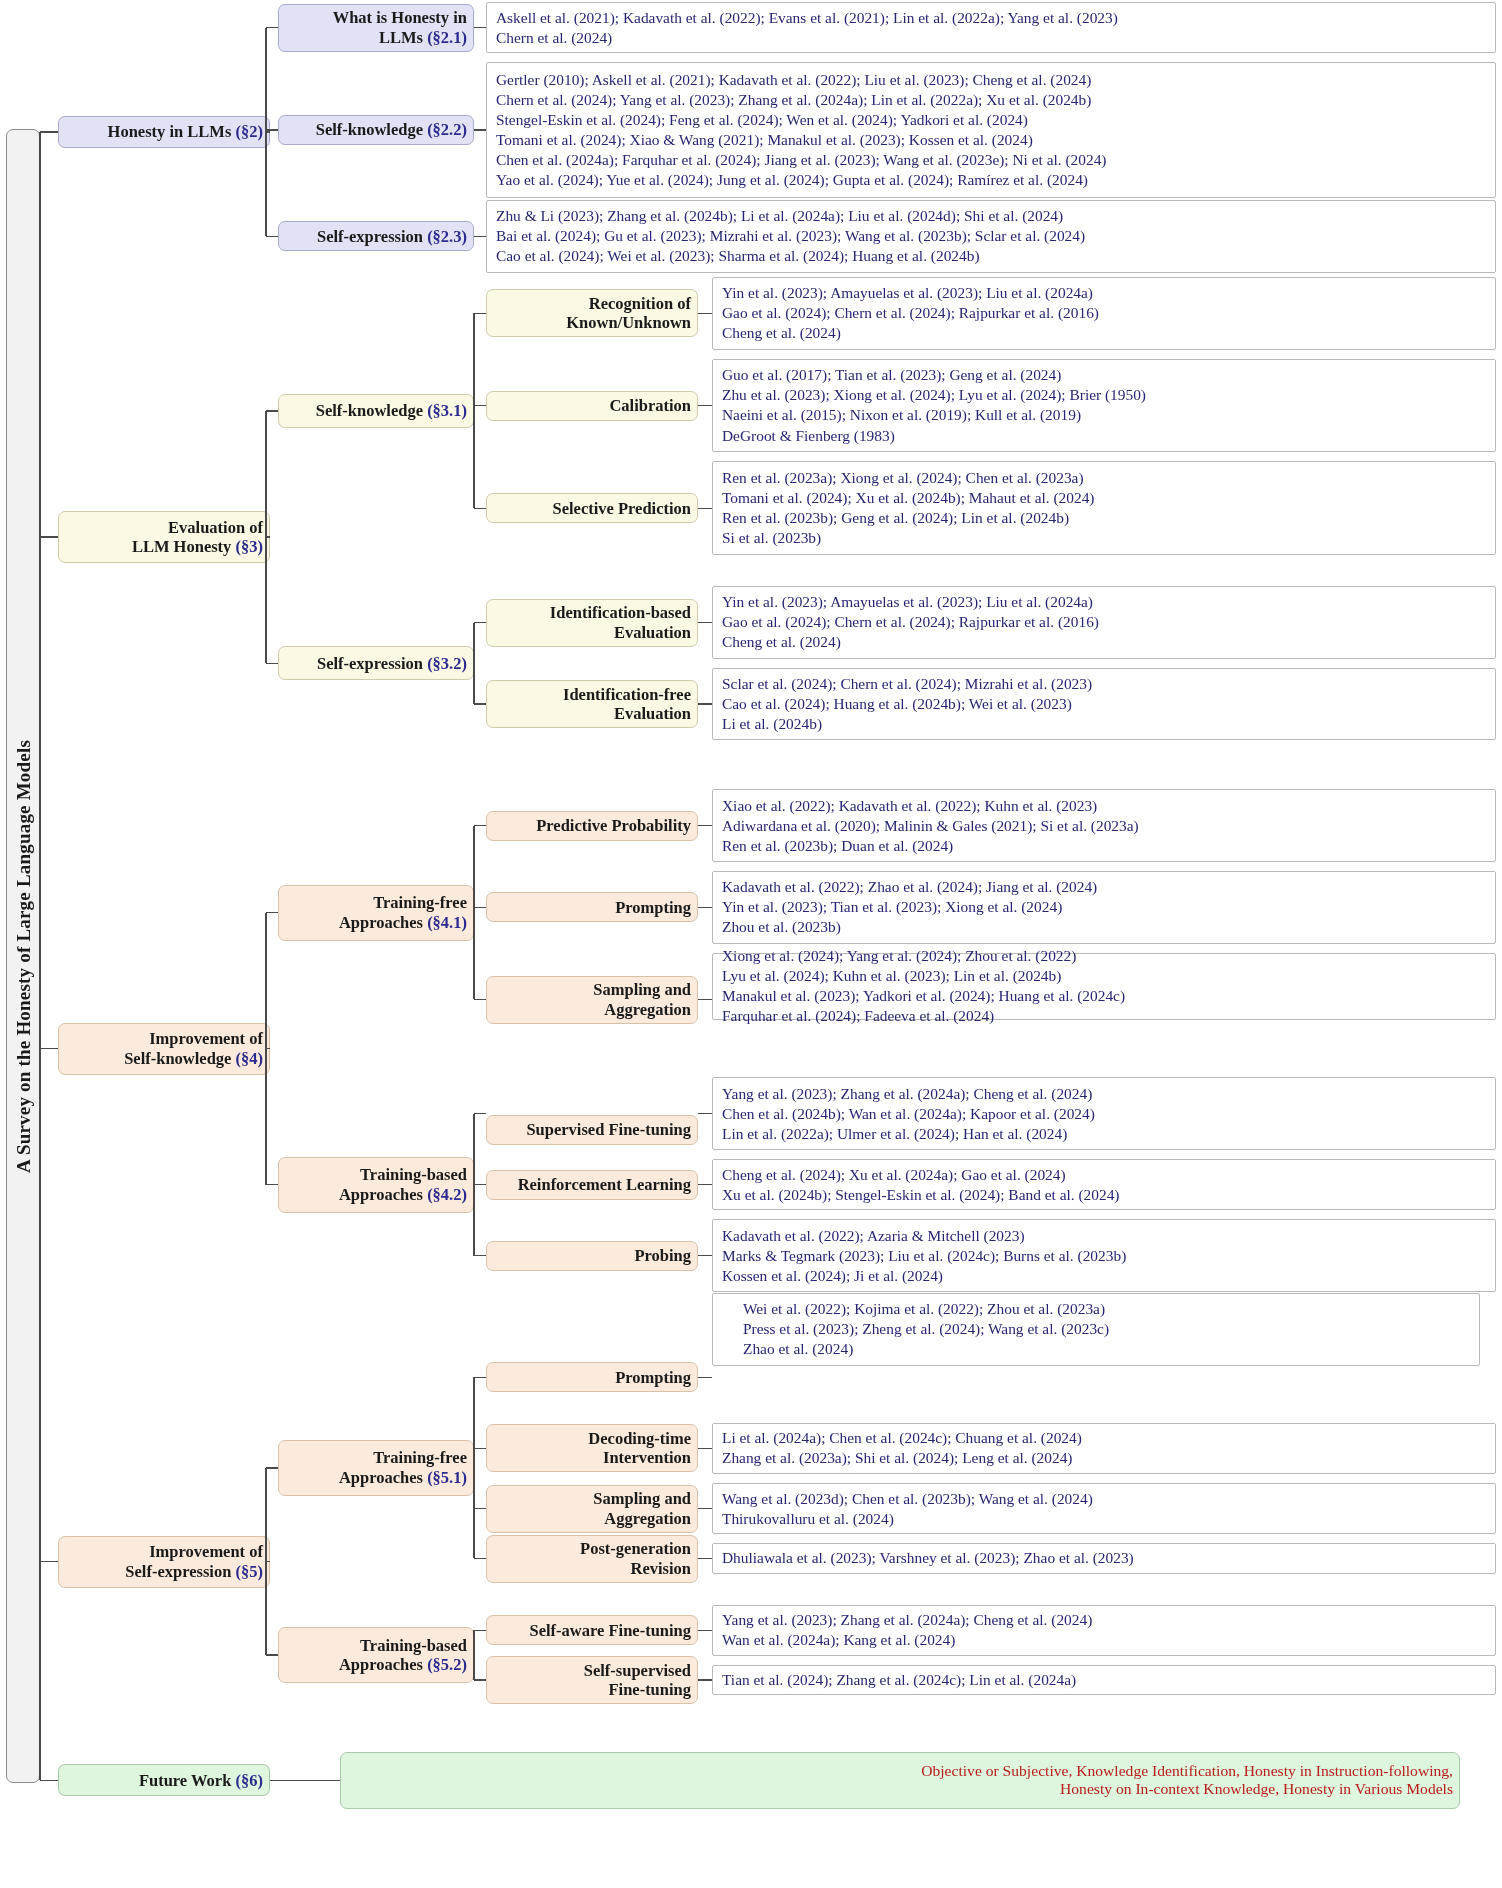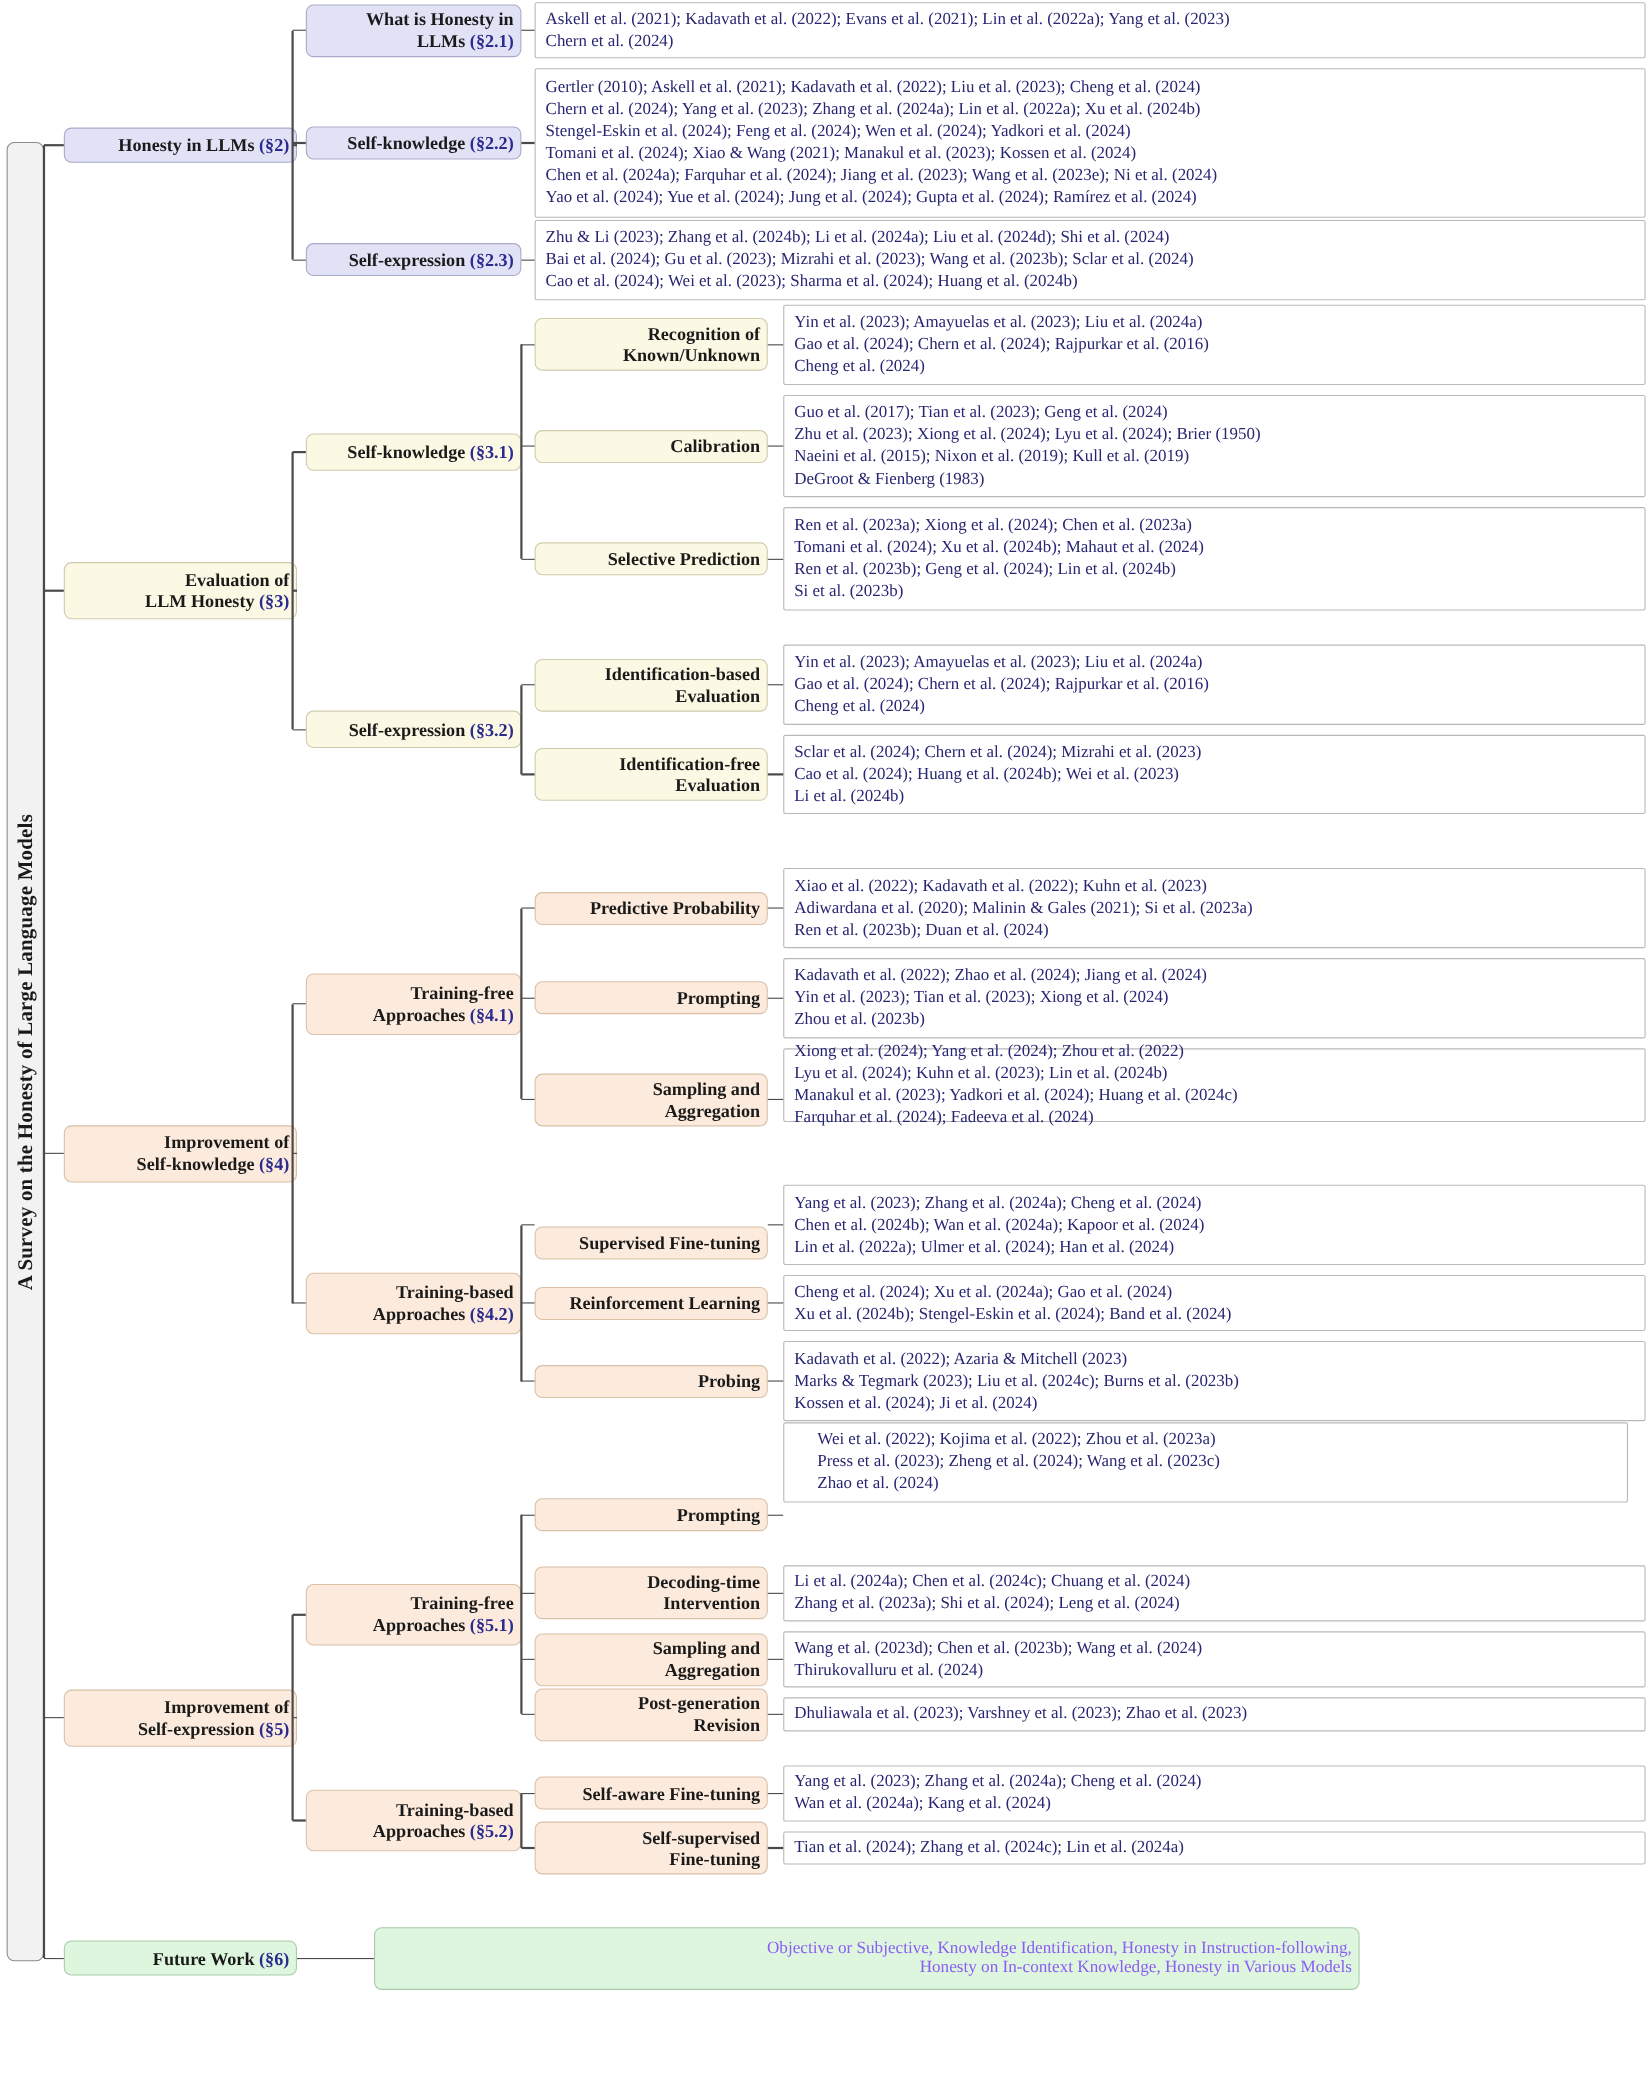--- a/index.html
+++ b/index.html
@@ -410,21 +410,21 @@
     <div class="node c-peach lvl1" style="left: 58px; top: 1535.55px; width: 212px; height: 52px;">
       <div class="t">
         <div>Improvement of</div>
         <div><span>Self-expression </span><span class="sec-num">(§5)</span></div>
       </div>
     </div>
     <div class="ln lnv" style="left: 265.2px; top: 1467.9px; height: 187.3px;"></div>
     <div class="ln lnh" style="left: 266px; top: 1467.1px; width: 12px;"></div>
     <div class="ln lnh" style="left: 266px; top: 1654.4px; width: 12px;"></div>
     <div class="ln lnh" style="left: 266px; top: 1560.75px; width: 4px;"></div>
-    <div class="node c-green" style="left: 340px; top: 1752.2px; width: 896px; height: 56.4px; color: #8b5cf6; font-size: 15.6px; justify-content: center; text-align: center;">
+    <div class="node c-green" style="left: 340px; top: 1752.2px; width: 1120px; height: 56.4px; color: #b91c1c; font-size: 15.6px; justify-content: center; text-align: center;">
       <div class="t">
         <div>Objective or Subjective, Knowledge Identification, Honesty in Instruction-following,</div>
         <div>Honesty on In-context Knowledge, Honesty in Various Models</div>
       </div>
     </div>
     <div class="node c-green lvl1" style="left: 58px; top: 1764.4px; width: 212px; height: 32px;">
       <div class="t"><span>Future Work </span><span class="sec-num">(§6)</span></div>
     </div>
     <div class="ln lnh" style="left: 270px; top: 1779.6px; width: 70px;"></div>
     <div class="node root-node" style="left: 6px; top: 129px; width: 34px; height: 1654.4px;">

